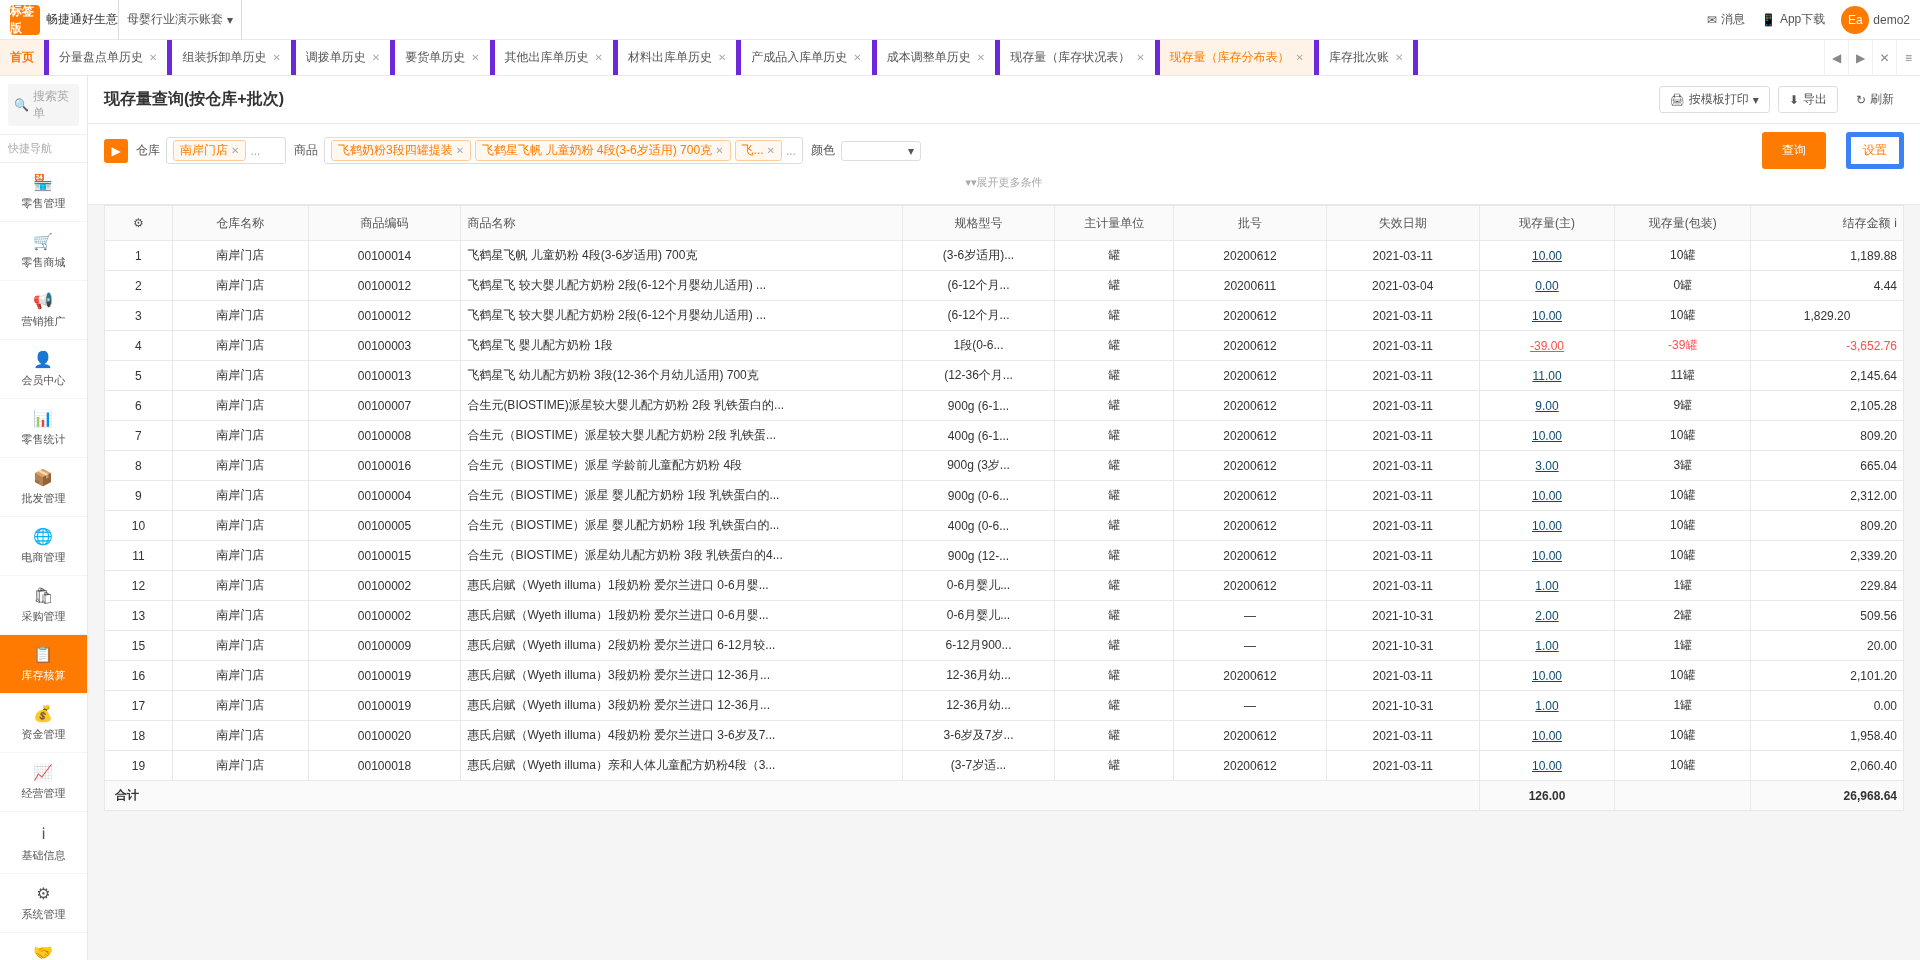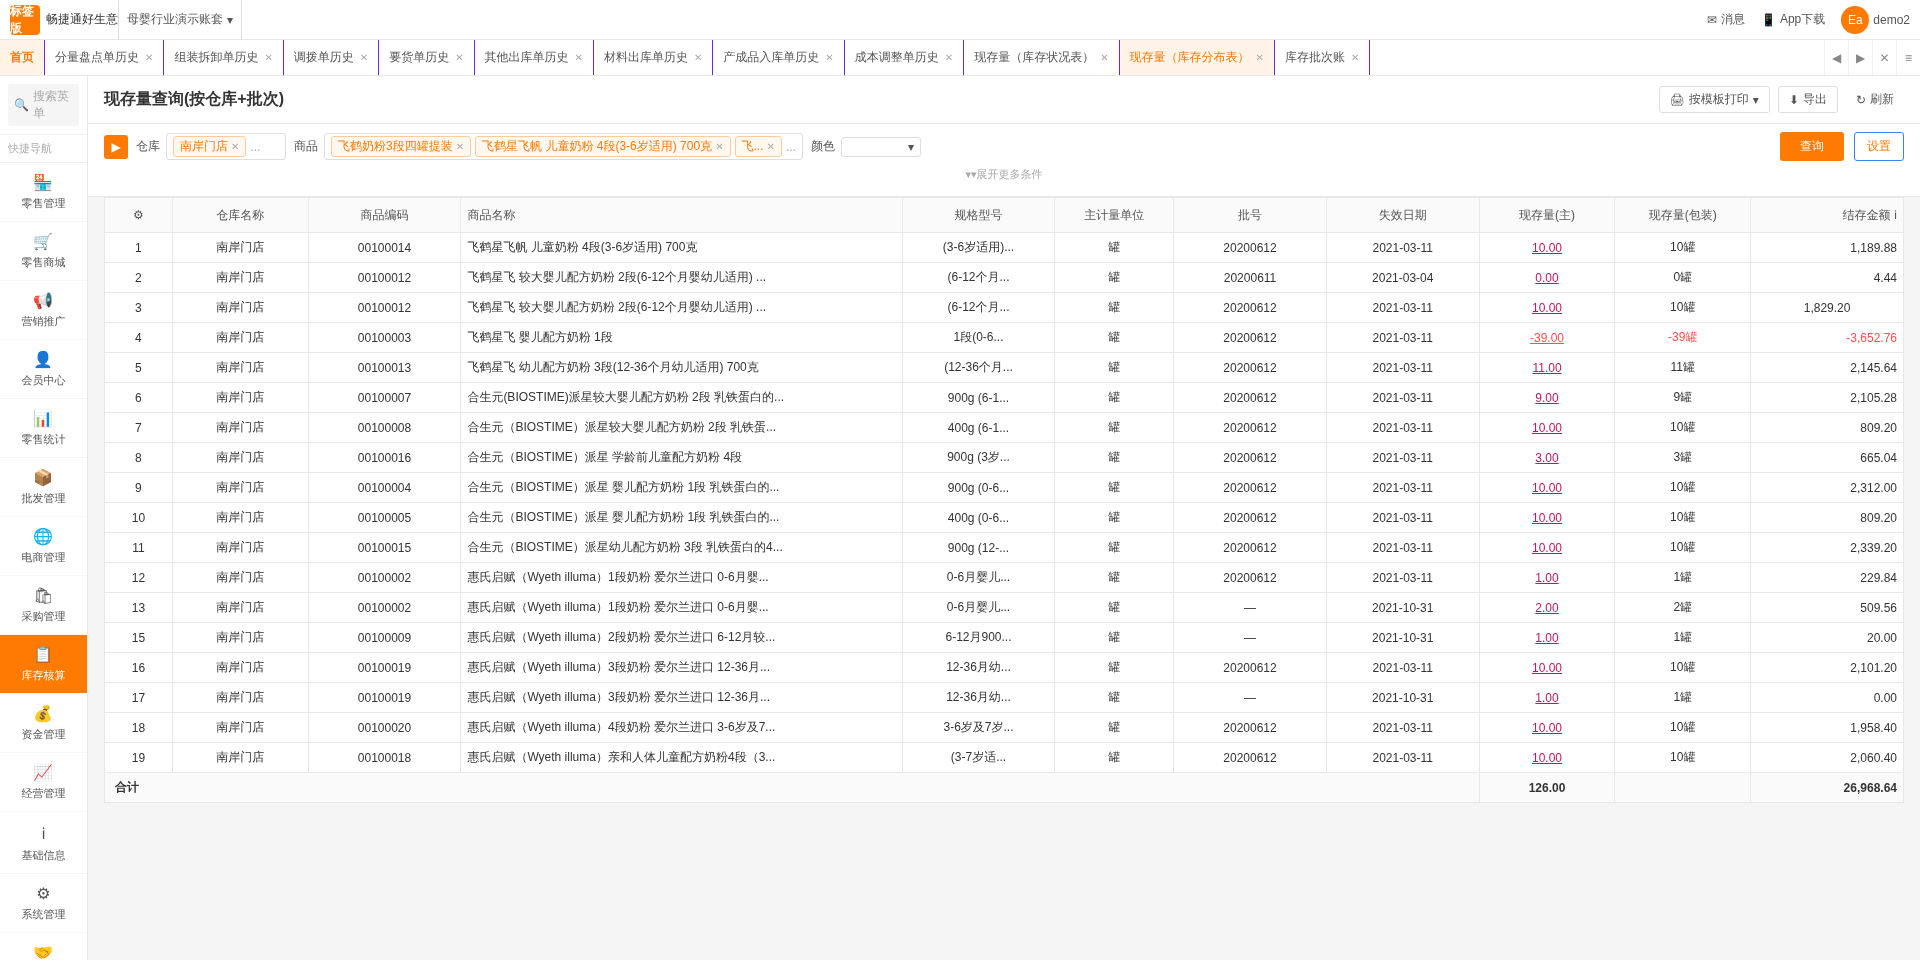--- a/index.html
+++ b/index.html
@@ -11,21 +11,21 @@
     .logo-area { display: flex; align-items: center; gap: 6px; }
     .logo-icon { width: 30px; height: 30px; background: #ff7a00; border-radius: 4px; display: flex; align-items: center; justify-content: center; color: #fff; font-size: 10px; font-weight: bold; }
     .logo-text { color: #333; font-size: 11px; line-height: 1.2; }
     .workspace-selector { display: flex; align-items: center; gap: 4px; color: #555; font-size: 12px; border: 1px solid #ddd; padding: 18px 8px; border-radius: 3px; cursor: pointer; }
     .top-bar-right { display: flex; align-items: center; gap: 16px; }
     .top-bar-btn { display: flex; align-items: center; gap: 4px; color: #555; cursor: pointer; }
     .user-avatar { width: 28px; height: 28px; border-radius: 50%; background: #ff7a00; display: flex; align-items: center; justify-content: center; color: #fff; font-size: 11px; }
 
     
     .nav-tabs { background: #fff; height: 36px; display: flex; align-items: center; border-bottom: 1px solid #e8e8e8; overflow: hidden; }
-    .nav-tab { padding: 0 10px; height: 36px; display: flex; align-items: center; gap: 4px; cursor: pointer; color: #555; font-size: 12px; border-right: 1px solid #6d28d9; white-space: nowrap; flex-shrink: 0; }
+    .nav-tab { padding: 0 10px; height: 36px; display: flex; align-items: center; gap: 4px; cursor: pointer; color: #555; font-size: 12px; border-right: 5px solid #6d28d9; white-space: nowrap; flex-shrink: 0; }
     .nav-tab:first-child { background: #fff3e8; color: #ff7a00; font-weight: 500; }
     .nav-tab.active { background: #fff3e8; color: #ff7a00; }
     .nav-tab .close-x { color: #aaa; font-size: 10px; margin-left: 2px; }
     .nav-tab.home-tab { color: #ff7a00; font-weight: bold; }
     .tab-nav-arrows { display: flex; align-items: center; margin-left: auto; }
     .tab-nav-btn { width: 24px; height: 36px; display: flex; align-items: center; justify-content: center; cursor: pointer; color: #888; border-left: 1px solid #f0f0f0; }
 
     
     .main-container { display: flex; flex: 1; overflow: hidden; }
 
@@ -57,30 +57,30 @@
     .filter-group { display: flex; align-items: center; gap: 6px; }
     .filter-label { color: #555; white-space: nowrap; }
     .filter-tag-container { display: flex; flex-wrap: wrap; gap: 4px; border: 1px solid #ddd; border-radius: 3px; padding: 2px 6px; min-width: 120px; max-width: 200px; align-items: center; }
     .filter-tag { background: #fff8f0; border: 1px solid #ffcc99; color: #ff7a00; padding: 1px 6px; border-radius: 3px; display: flex; align-items: center; gap: 3px; font-size: 11px; }
     .filter-tag .remove { color: #aaa; cursor: pointer; font-size: 10px; }
     .filter-more-btn { color: #aaa; cursor: pointer; font-size: 12px; }
     .filter-product-container { display: flex; flex-wrap: wrap; gap: 4px; border: 1px solid #ddd; border-radius: 3px; padding: 2px 6px; min-width: 400px; max-width: 650px; align-items: center; }
     .filter-color-group { display: flex; align-items: center; gap: 6px; }
     .filter-color-select { border: 1px solid #ddd; border-radius: 3px; padding: 2px 6px; min-width: 80px; color: #555; display: flex; align-items: center; justify-content: space-between; }
     .btn-search { background: #ff7a00; color: #fff; border: none; padding: 6px 20px; border-radius: 3px; cursor: pointer; font-size: 12px; }
-    .btn-setting { background: #fff; color: #ff7a00; border: 1px solid #3b82f6; padding: 5px 12px; border-radius: 3px; cursor: pointer; font-size: 12px; }
+    .btn-setting { background: #fff; color: #ff7a00; border: 5px solid #3b82f6; padding: 5px 12px; border-radius: 3px; cursor: pointer; font-size: 12px; }
     .expand-more { display: flex; align-items: center; justify-content: center; padding: 6px; color: #555; cursor: pointer; font-size: 12px; }
     .expand-more span { color: #aaa; font-size: 11px; }
 
     
     .table-container { flex: 1; overflow-y: auto; padding: 0 16px 8px; background: #f5f5f5; }
     .data-table { width: 100%; background: #fff; border-collapse: collapse; table-layout: fixed; }
     .data-table th { background: #fafafa; border: 1px solid #e8e8e8; padding: 8px 6px; text-align: center; color: #555; font-weight: 500; white-space: nowrap; }
     .data-table td { border: 1px solid #e8e8e8; padding: 6px; text-align: center; color: #333; white-space: nowrap; overflow: hidden; text-overflow: ellipsis; }
-    .data-table .num-col { color: #be185d; text-decoration: underline; cursor: pointer; }
+    .data-table .num-col { color: #0c4a6e; text-decoration: underline; cursor: pointer; }
     .data-table .negative { color: #ff4d4f; }
     .data-table .total-row td { background: #fafafa; font-weight: bold; }
     .col-index { width: 40px; }
     .col-warehouse { width: 80px; }
     .col-code { width: 90px; }
     .col-name { width: 260px; text-align: left !important; }
     .col-spec { width: 90px; }
     .col-unit { width: 70px; }
     .col-batch { width: 90px; }
     .col-expire { width: 90px; }
@@ -311,21 +311,21 @@
         </div>
 
         <div class="filter-color-group">
           <span class="filter-label">颜色</span>
           <div class="filter-color-select">
             <span></span>
             <span>▾</span>
           </div>
         </div>
 
-        <div style="margin-left:auto; display:flex; gap:10px;">
+        <div style="margin-left:auto; display:flex; gap:20px;">
           <button class="btn-search">查询</button>
           <button class="btn-setting">设置</button>
         </div>
       </div>
       <div class="expand-more">
         <span>▾▾</span>
         <span>展开更多条件</span>
       </div>
     </div>
 

